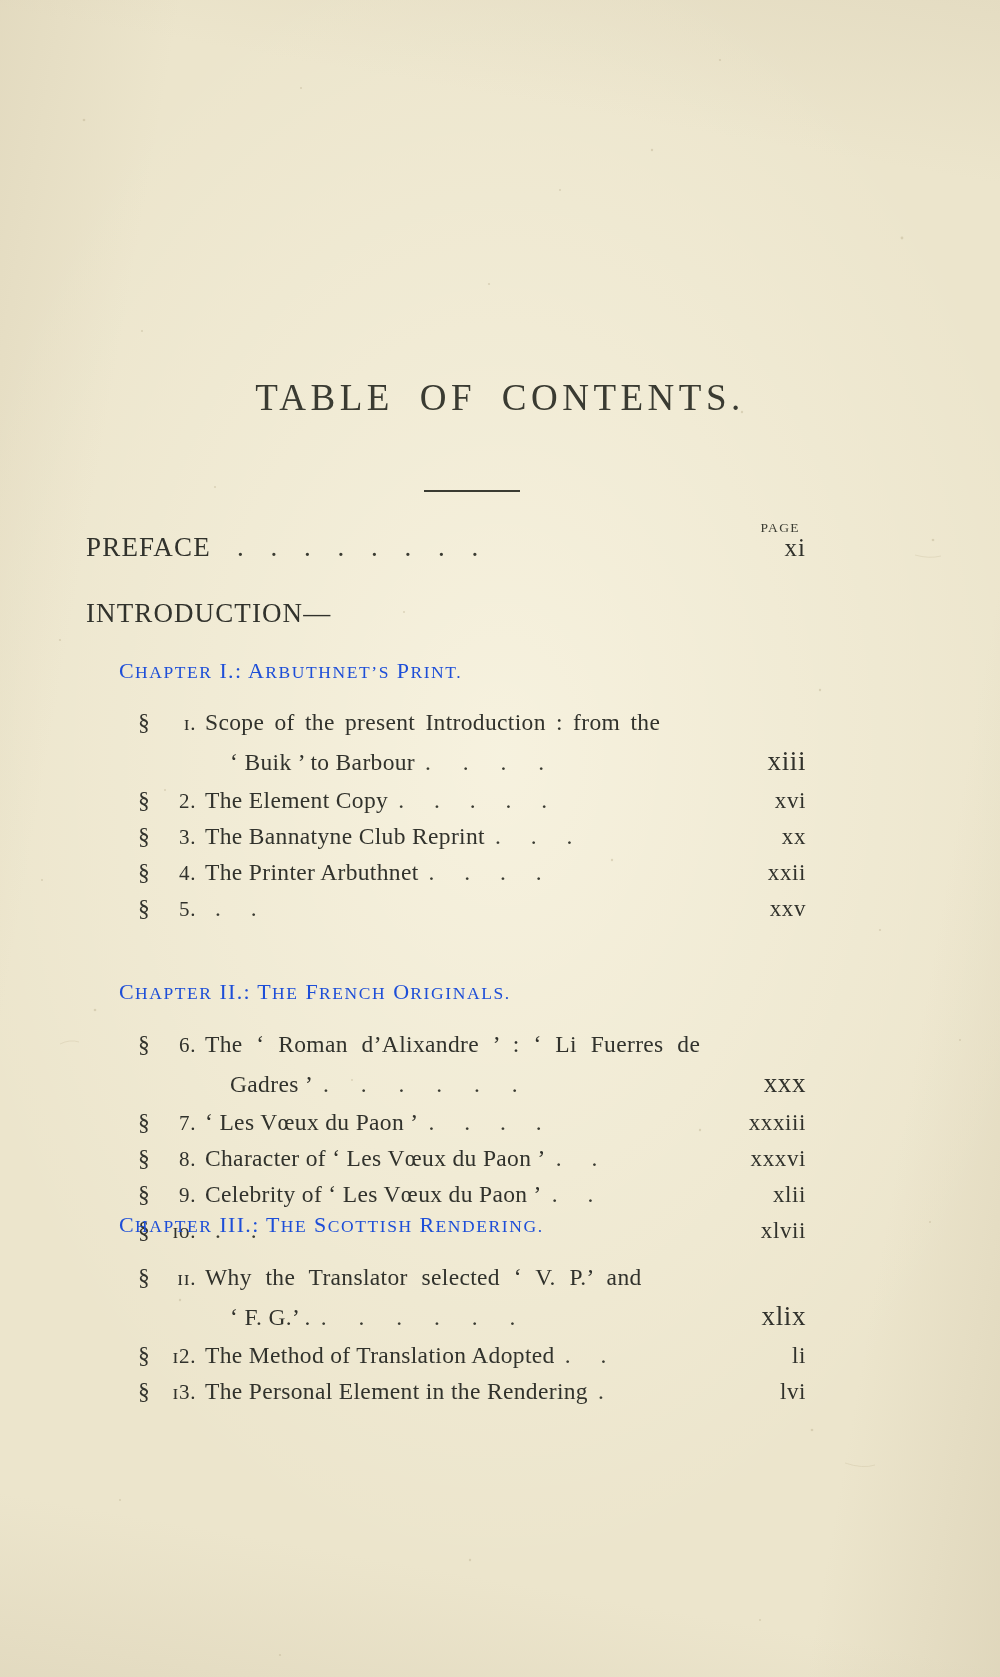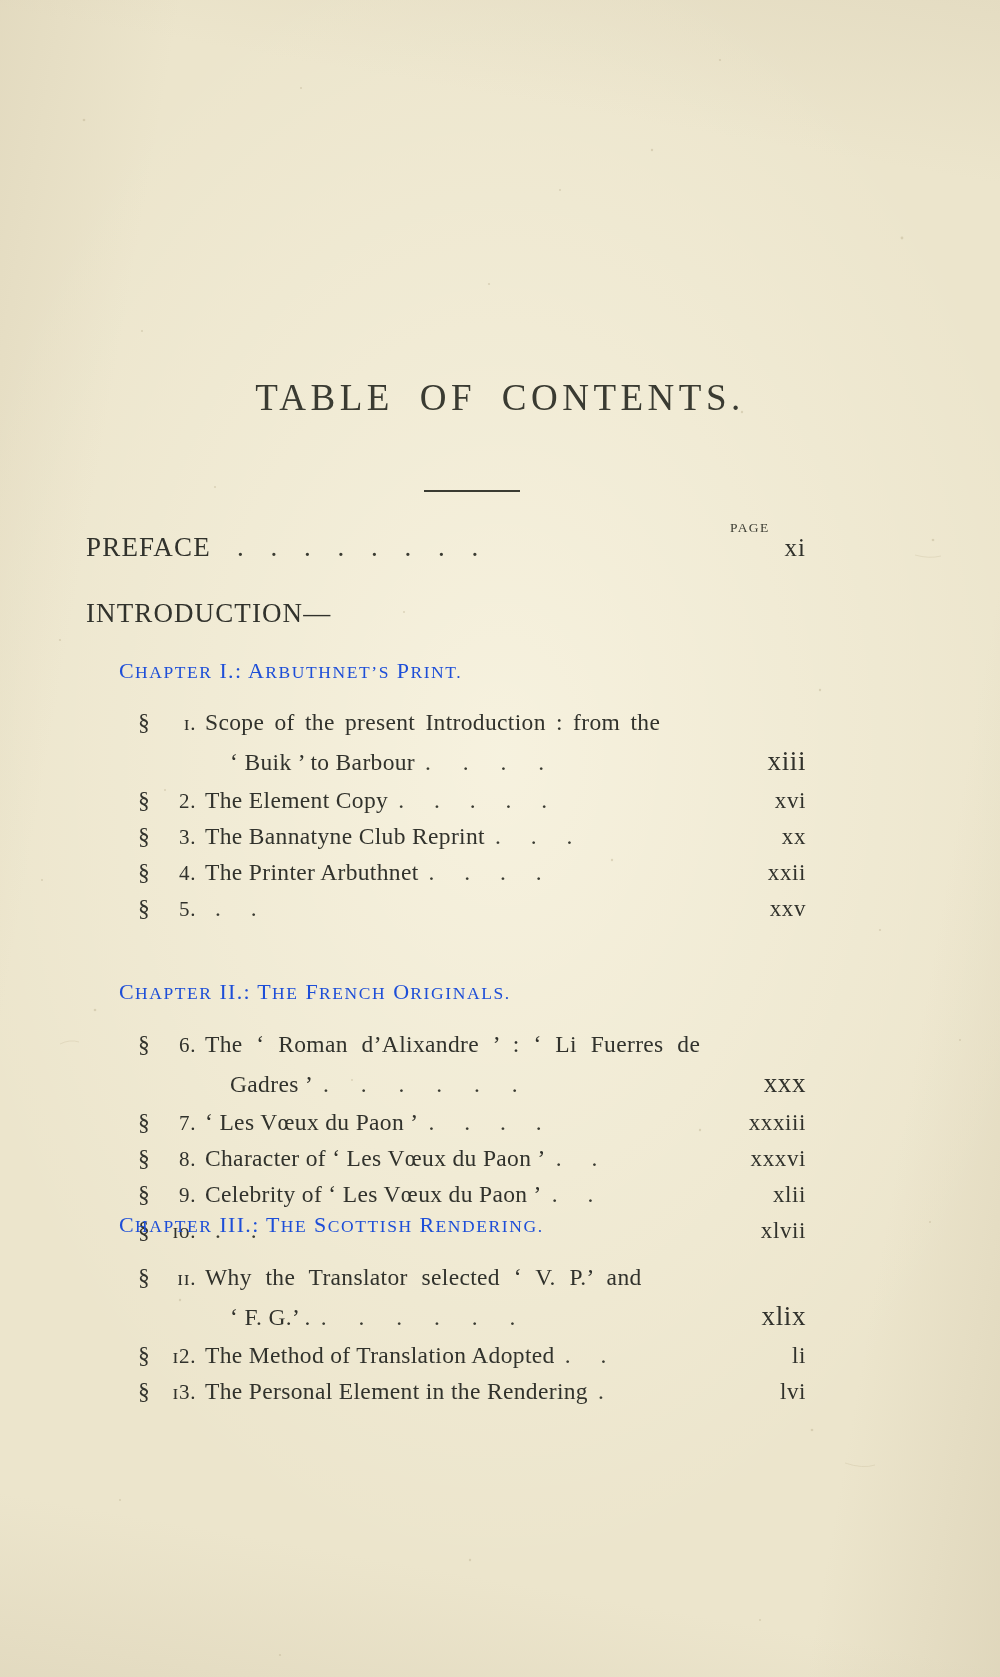--- a/index.html
+++ b/index.html
@@ -69,21 +69,21 @@
     position: absolute;
     top: 520px;
     left: 86px;
     width: 720px;
   }
   .page-col-header {
     position: absolute;
     top: 0;
     right: 6px;
     width: 70px;
-    text-align: left;
+    text-align: right;
     font-size: 13.5px;
     letter-spacing: 1.4px;
     color: #3c3d33;
   }
 
   
   .row {
     display: flex;
     align-items: baseline;
     white-space: nowrap;

